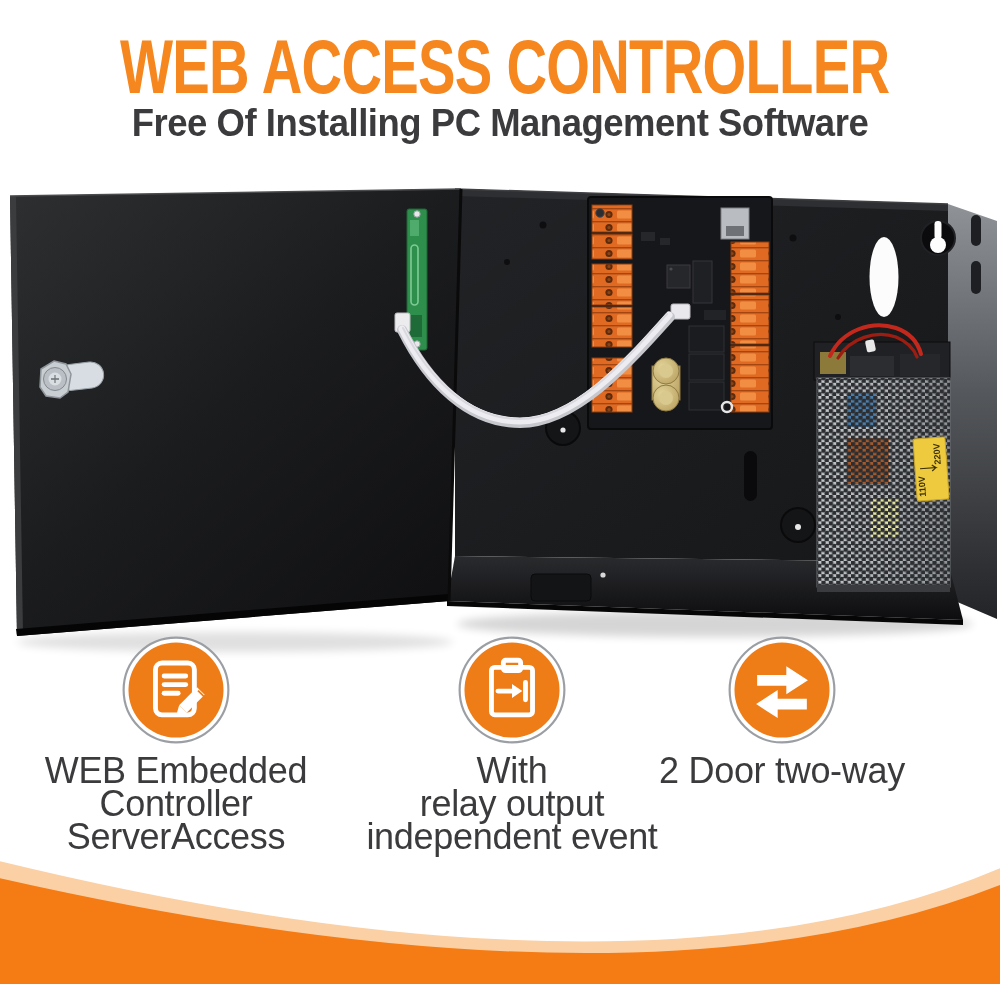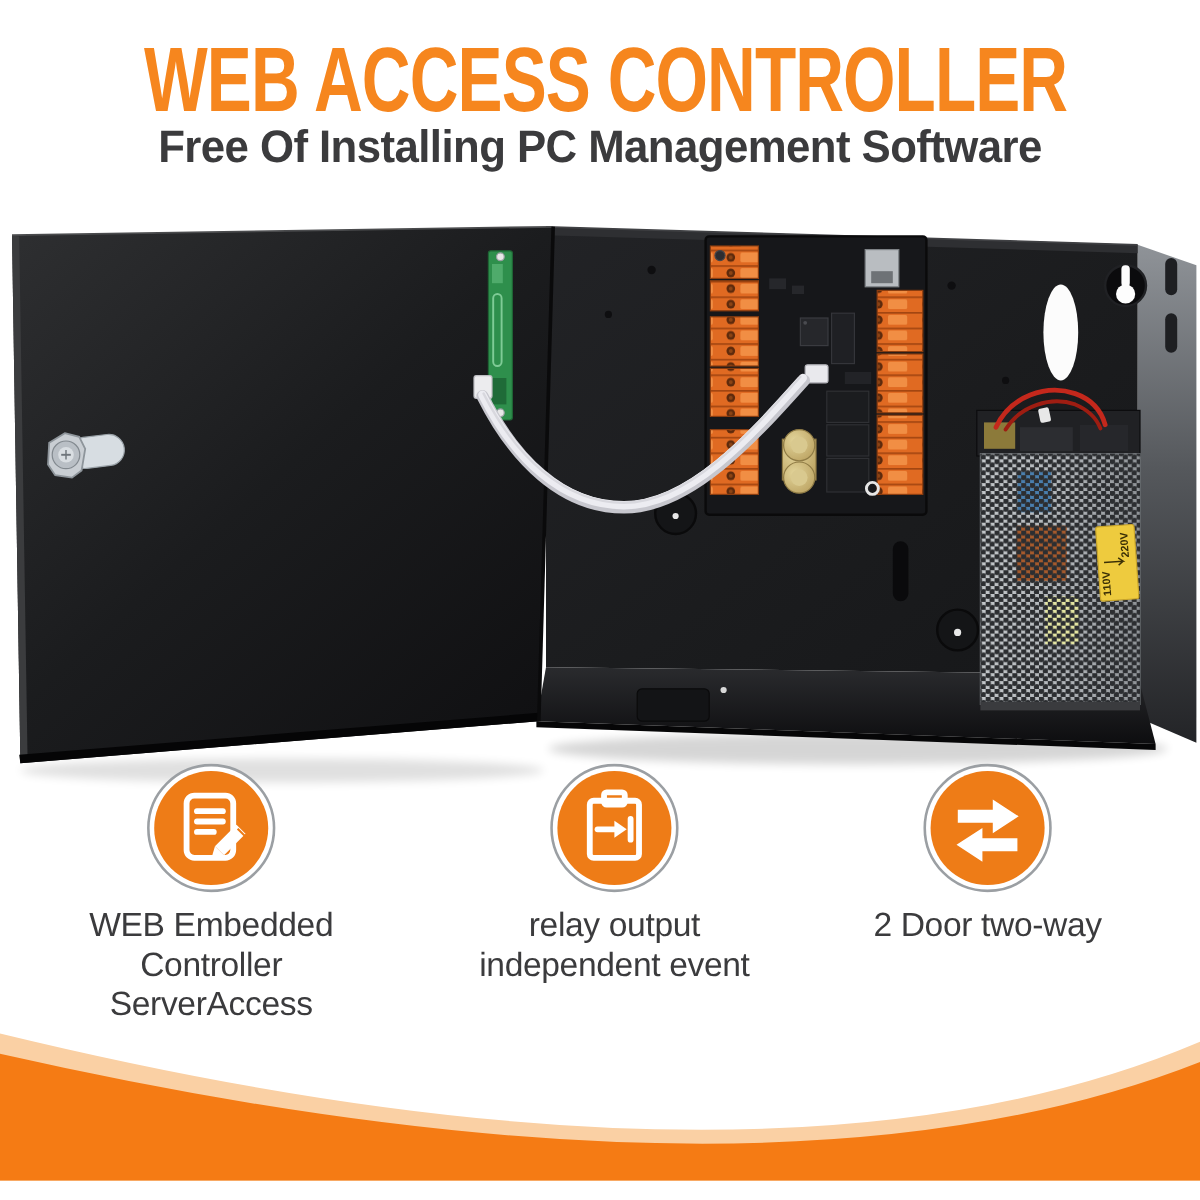--- a/index.html
+++ b/index.html
@@ -18,24 +18,24 @@
     text-align:center;font-size:38px;font-weight:700;letter-spacing:-0.5px;
     color:#3B3B3D;white-space:nowrap;transform:scale(0.96,1);transform-origin:center;
   }
   
   .photo{position:absolute;left:0;top:170px;width:1000px;height:490px;}
   
   .features{position:absolute;left:0;top:636px;width:1000px;height:220px;}
   .feature{position:absolute;top:0;width:300px;text-align:center;}
   .feature.f1{left:26px;}
   .feature.f2{left:362px;}
-  .feature.f3{left:673px;}
+  .feature.f3{left:632px;}
   .feature-icon{display:block;margin:0 auto;width:108px;height:108px;}
   .feature-label{
-    margin-top:10px;font-size:28px;line-height:33px;color:#3B3B3D;
+    margin-top:10px;font-size:36px;line-height:33px;color:#3B3B3D;
     letter-spacing:-0.3px;font-weight:400;
   }
   .feature-label div{white-space:nowrap;}
   
   .swoosh{position:absolute;left:0;top:850px;width:1000px;height:150px;}
 </style>
 </head>
 <body>
 
 <div class="canvas">
@@ -284,20 +284,21 @@
         <circle cx="50" cy="50" r="44" fill="#EE7C17"></circle>
         <g stroke="#FFFFFF" stroke-width="4.5" fill="none" stroke-linecap="round" stroke-linejoin="round">
           <rect x="31" y="29" width="38" height="44" rx="3"></rect>
           <rect x="42" y="22.5" width="16" height="9.5" rx="2"></rect>
           <line x1="37" y1="51" x2="50" y2="51"></line>
           <line x1="62.5" y1="43" x2="62.5" y2="59"></line>
         </g>
         <polygon points="50,44.5 59.5,51 50,57.5" fill="#FFFFFF"></polygon>
       </svg>
       <div class="feature-label">
+        <div>With</div>
         <div>relay output</div>
         <div>independent event</div>
       </div>
     </div>
 
     <div class="feature f3">
       <svg class="feature-icon" viewBox="0 0 100 100">
         <circle cx="50" cy="50" r="48.5" fill="#FFFFFF" stroke="#9B9FA3" stroke-width="2"></circle>
         <circle cx="50" cy="50" r="44" fill="#EE7C17"></circle>
         <polygon points="27,36 54,36 54,28 74,41 54,54 54,46 27,46" fill="#FFFFFF"></polygon>

